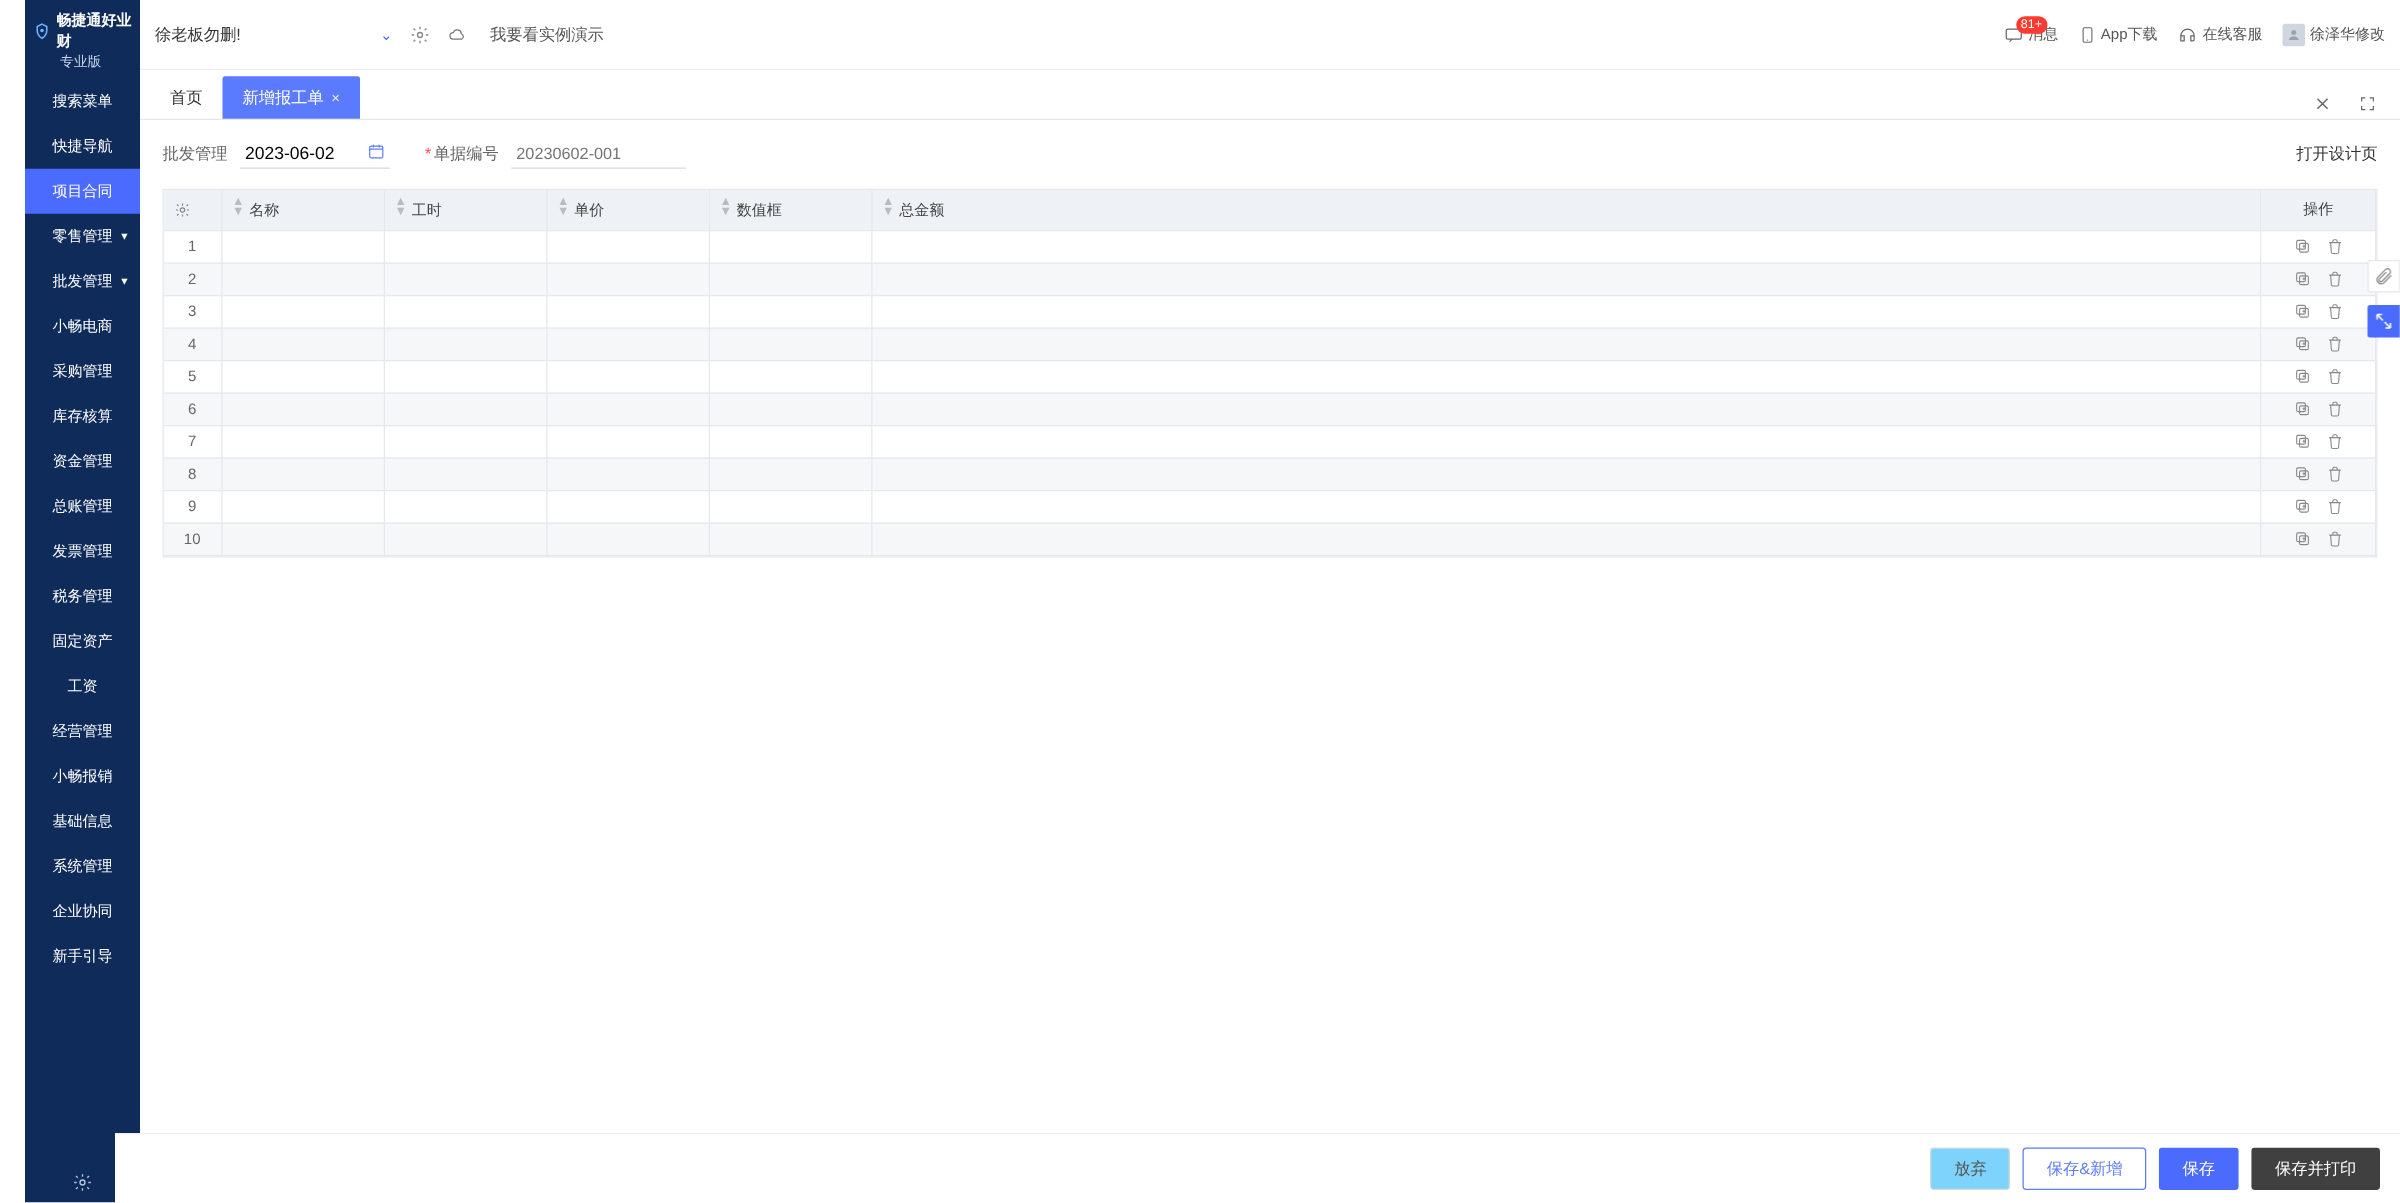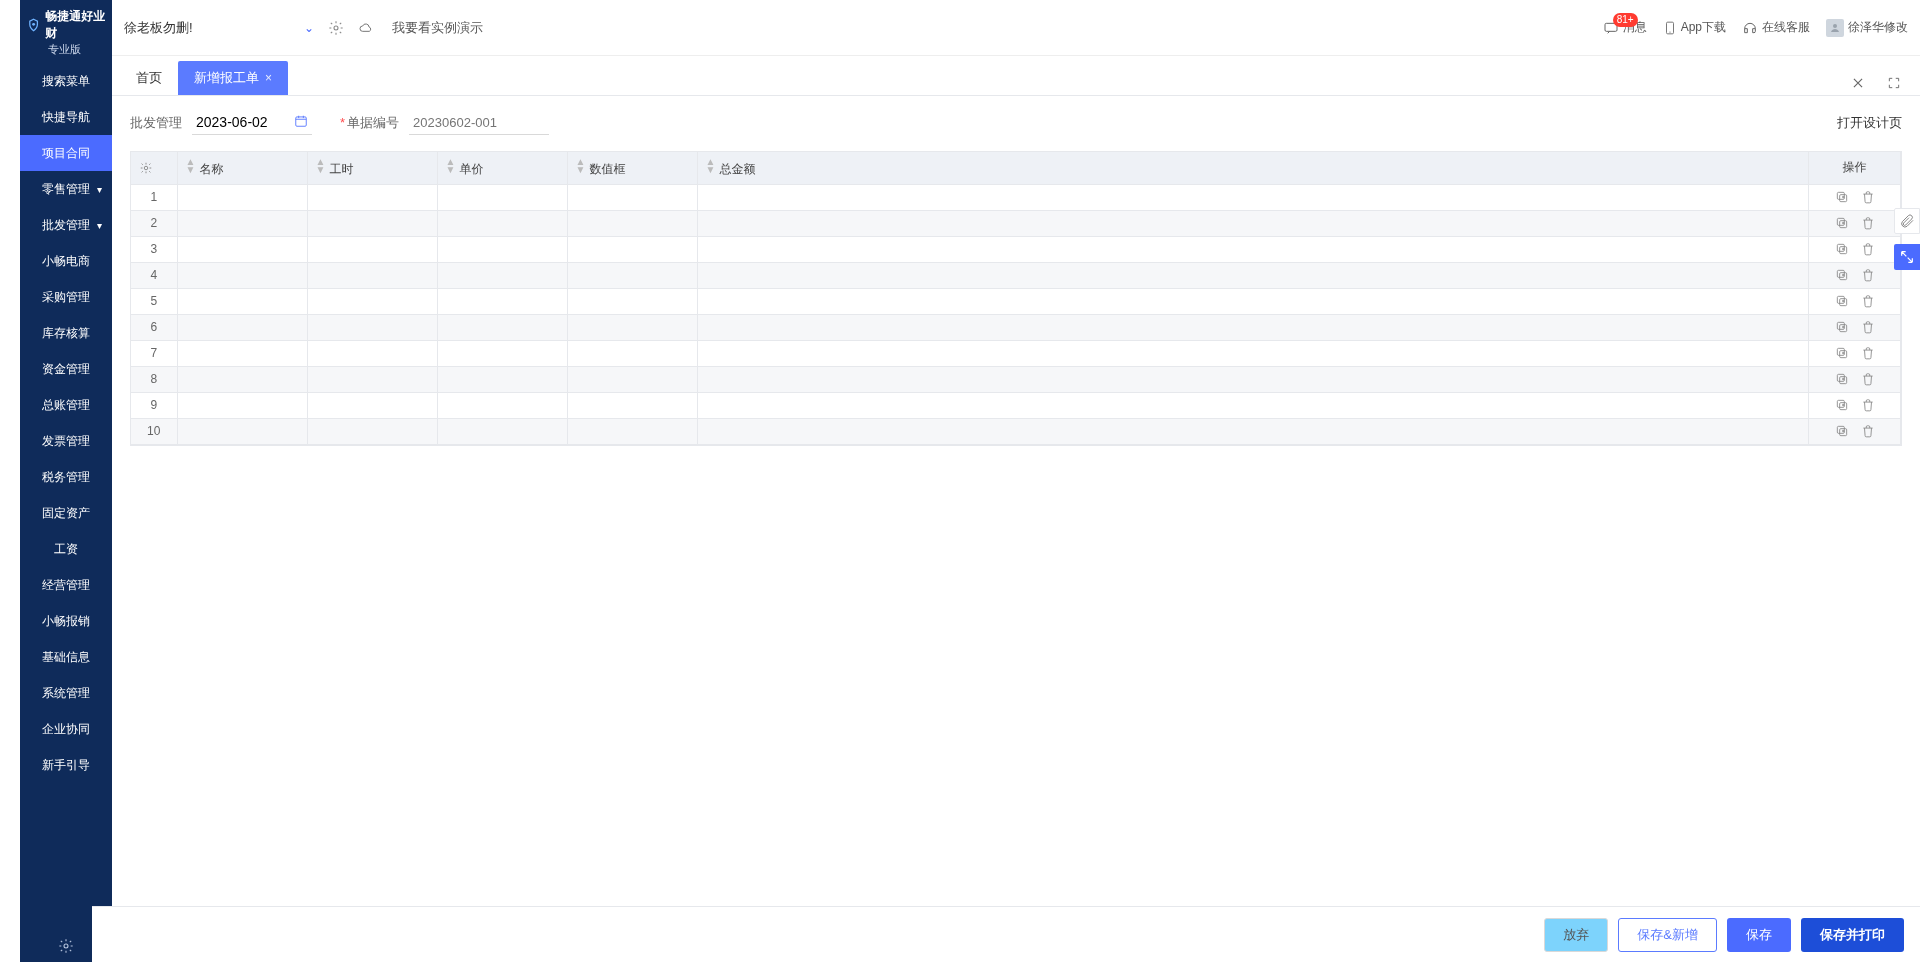--- a/index.html
+++ b/index.html
@@ -75,21 +75,21 @@
 .float-btn { width: 26px; height: 26px; border-radius: 2px 0 0 2px; display: flex; align-items: center; justify-content: center; cursor: pointer; }
 .float-btn.attach { background: #fff; border: 1px solid #e6e8ec; color: #888; }
 .float-btn.expand { background: #4b6bff; color: #fff; }
 
 
 .footer { position: fixed; bottom: 0; left: 92px; right: 0; height: 56px; background: #fff; border-top: 1px solid #e6e8ec; display: flex; align-items: center; justify-content: flex-end; padding: 0 16px; gap: 10px; }
 .btn { height: 34px; padding: 0 18px; border-radius: 3px; font-size: 13px; cursor: pointer; border: 1px solid transparent; display: inline-flex; align-items: center; }
 .btn-default { background: #7dd3fc; border-color: #d9d9d9; color: #555; }
 .btn-outline { background: #fff; border-color: #5b7bff; color: #5b7bff; }
 .btn-primary { background: #4b6bff; color: #fff; }
-.btn-primary2 { background: #1d4ed8; color: #fff; font-weight: bold; }
+.btn-primary2 { background: #404040; color: #fff; }
 
 svg { display: block; }
 </style>
 </head>
 <body>
 
 <div class="app">
 
   <aside class="sidebar">
     <div class="logo">

